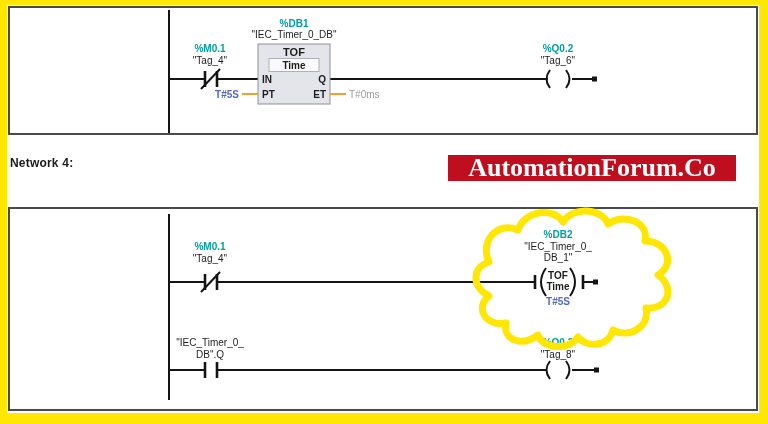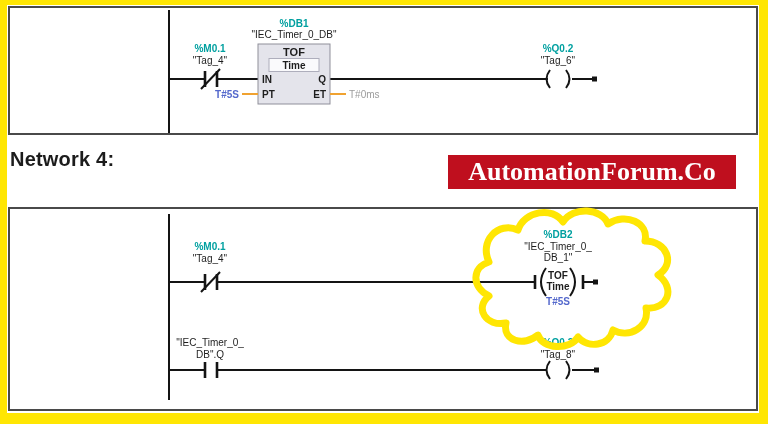--- a/index.html
+++ b/index.html
@@ -10,25 +10,25 @@
   .frame{
     position:absolute;inset:0;border:solid #ffe603;border-width:5px 9px 11px 7px;
     z-index:40;pointer-events:none;box-sizing:border-box;
   }
   .panel{
     position:absolute;background:#ffffff;border:2px solid #4a4a4a;box-sizing:border-box;z-index:1;
   }
   #panel-top{left:8px;top:6px;width:750px;height:129px;}
   #panel-bottom{left:8px;top:207px;width:750px;height:204px;}
   .network-label{
-    position:absolute;left:10px;top:148px;font-size:20px;font-weight:800;color:#1c1c1c;
+    position:absolute;left:10px;top:156px;font-size:12px;font-weight:800;color:#1c1c1c;
     letter-spacing:.2px;z-index:5;
   }
   .banner{
-    position:absolute;left:448px;top:155px;width:288px;height:34px;background:#bf0f1e;
+    position:absolute;left:448px;top:155px;width:288px;height:26px;background:#bf0f1e;
     display:flex;align-items:center;justify-content:center;z-index:5;
   }
   .banner span{
     font-family:"Liberation Serif",serif;font-weight:700;font-size:26px;color:#ffffff;
     white-space:nowrap;
   }
   svg#ladder{position:absolute;left:0;top:0;z-index:10;}
   svg text{font-family:"Liberation Sans",sans-serif;font-size:10px;fill:#1d1d1d;}
   svg text.addr{fill:#00a0a0;font-weight:700;}
   svg text.tag{fill:#1d1d1d;}

